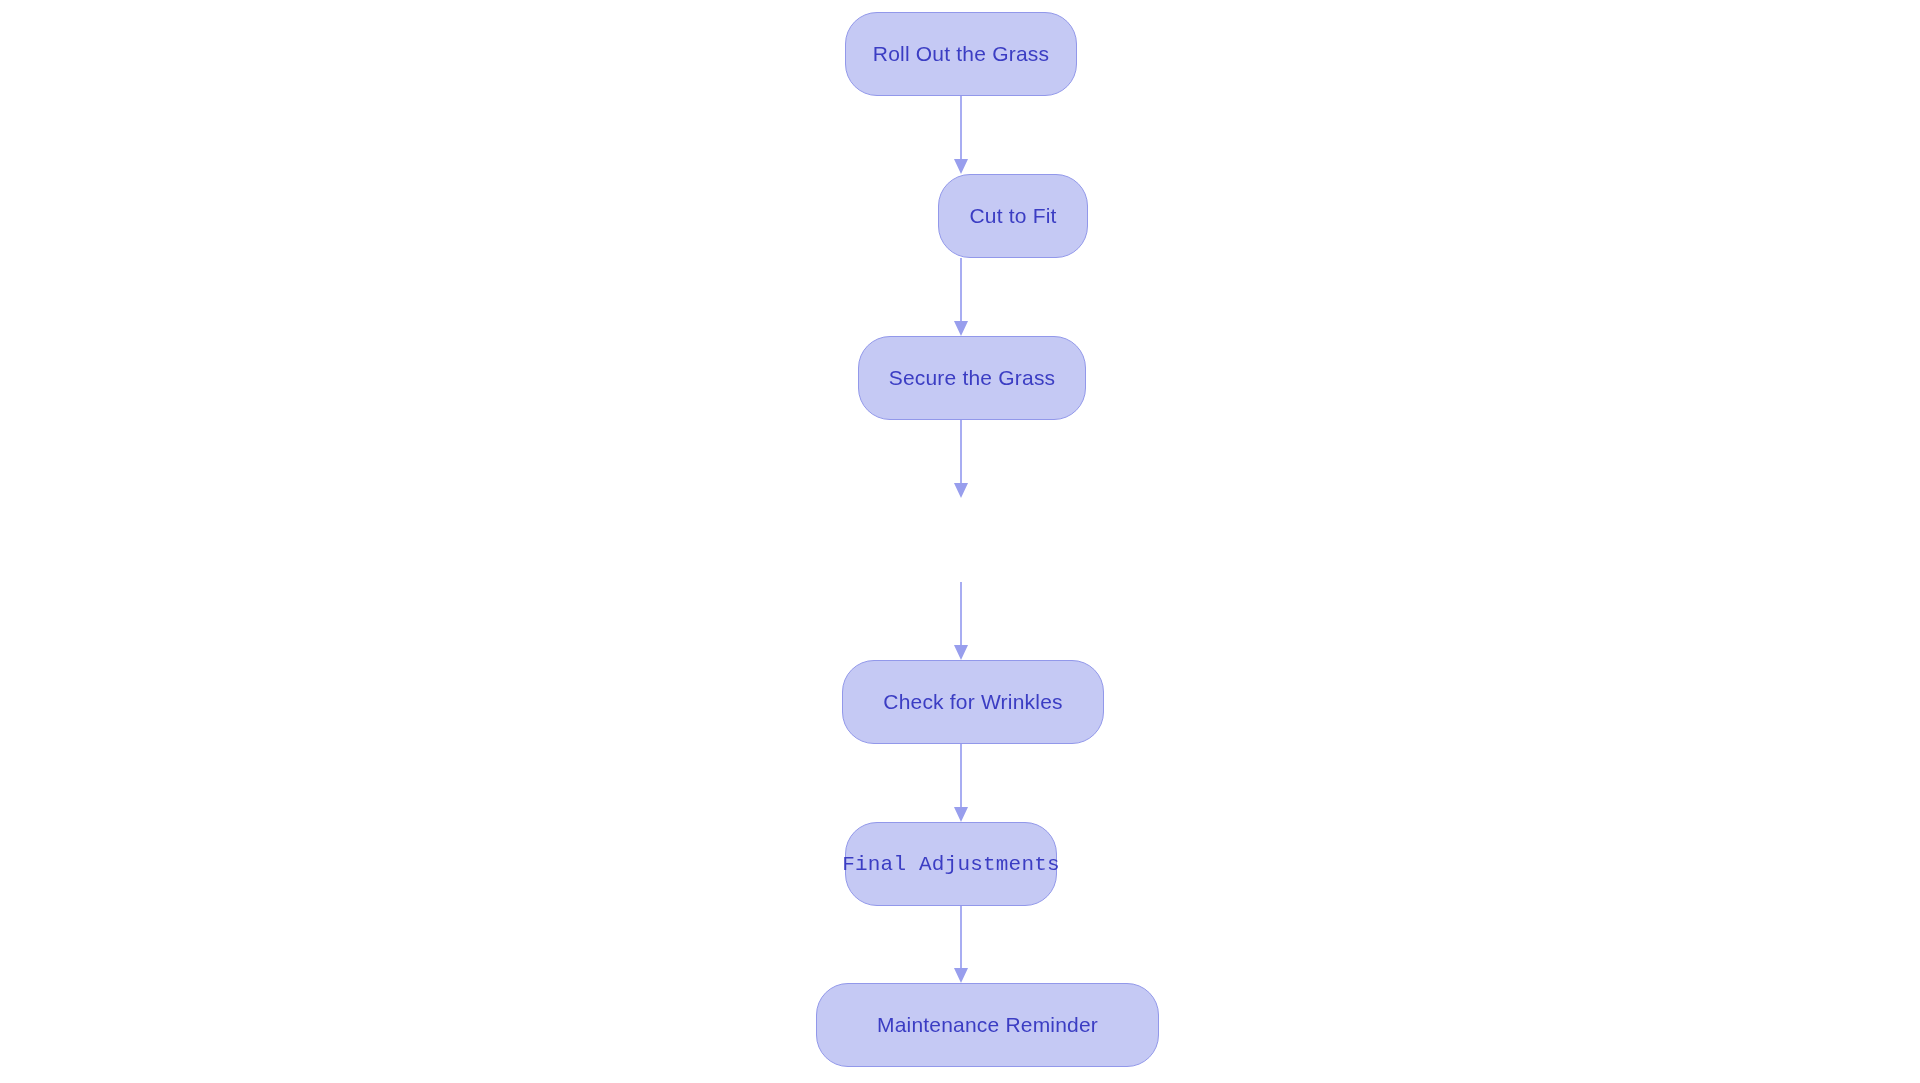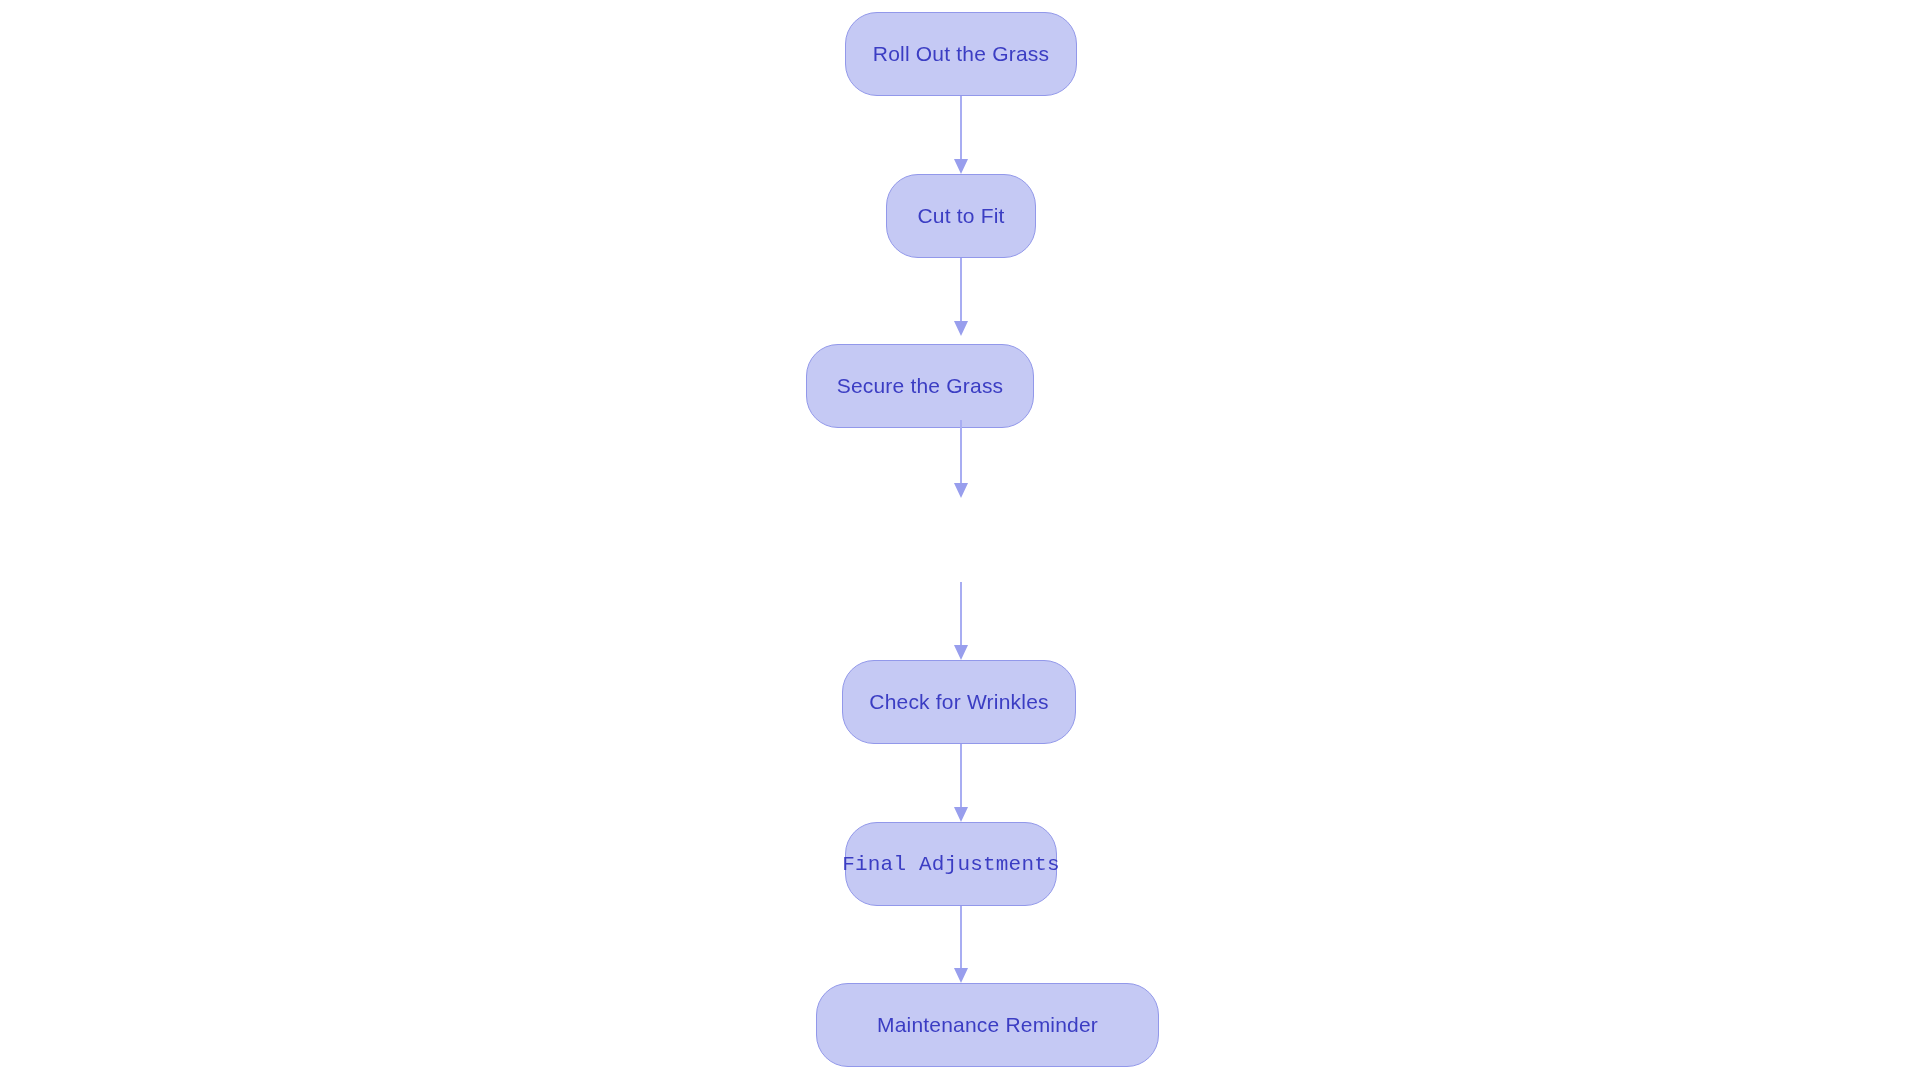--- a/index.html
+++ b/index.html
@@ -33,24 +33,24 @@
     background: var(--node-fill, #c5c9f4);
     border: 1.5px solid var(--node-border, #9298ea);
     border-radius: 32px;
     color: var(--node-text, #3b3dc3);
     font-size: 21px;
     letter-spacing: 0.2px;
     text-align: center;
     white-space: nowrap;
   }
   .n1 { left: 845px; top: 12px;  width: 232px; }
-  .n2 { left: 886px; top: 174px; width: 150px; }
-  .n3 { left: 806px; top: 336px; width: 228px; margin-top: 8px; }
+  .n2 { left: 938px; top: 174px; width: 150px; }
+  .n3 { left: 858px; top: 336px; width: 228px; }
   .n4 { left: 855px; top: 498px; width: 212px; }
-  .n5 { left: 842px; top: 660px; width: 234px; }
+  .n5 { left: 842px; top: 660px; width: 262px; }
   .n6 { left: 845px; top: 822px; width: 212px; font-family: Liberation Mono, monospace; }
   .n7 { left: 816px; top: 983px; width: 343px; }
   .arrow {
     position: absolute;
     width: 16px;
     display: flex;
     flex-direction: column;
     align-items: center;
   }
   .a1 { left: 953px; top: 96px;  height: 78px; }

